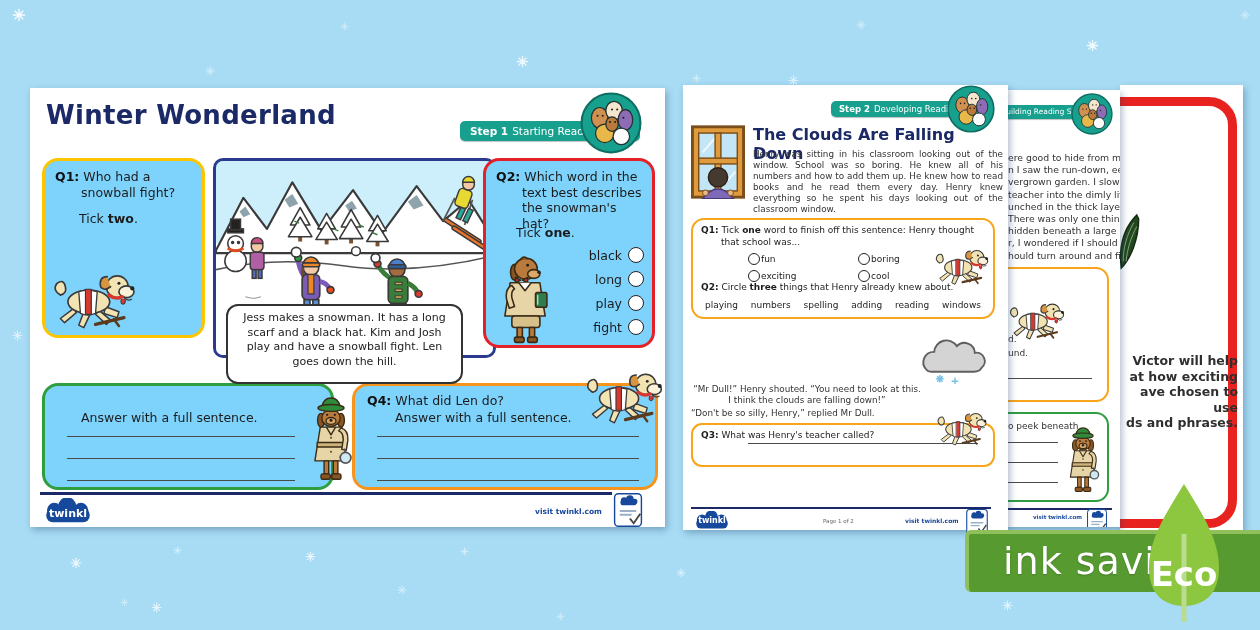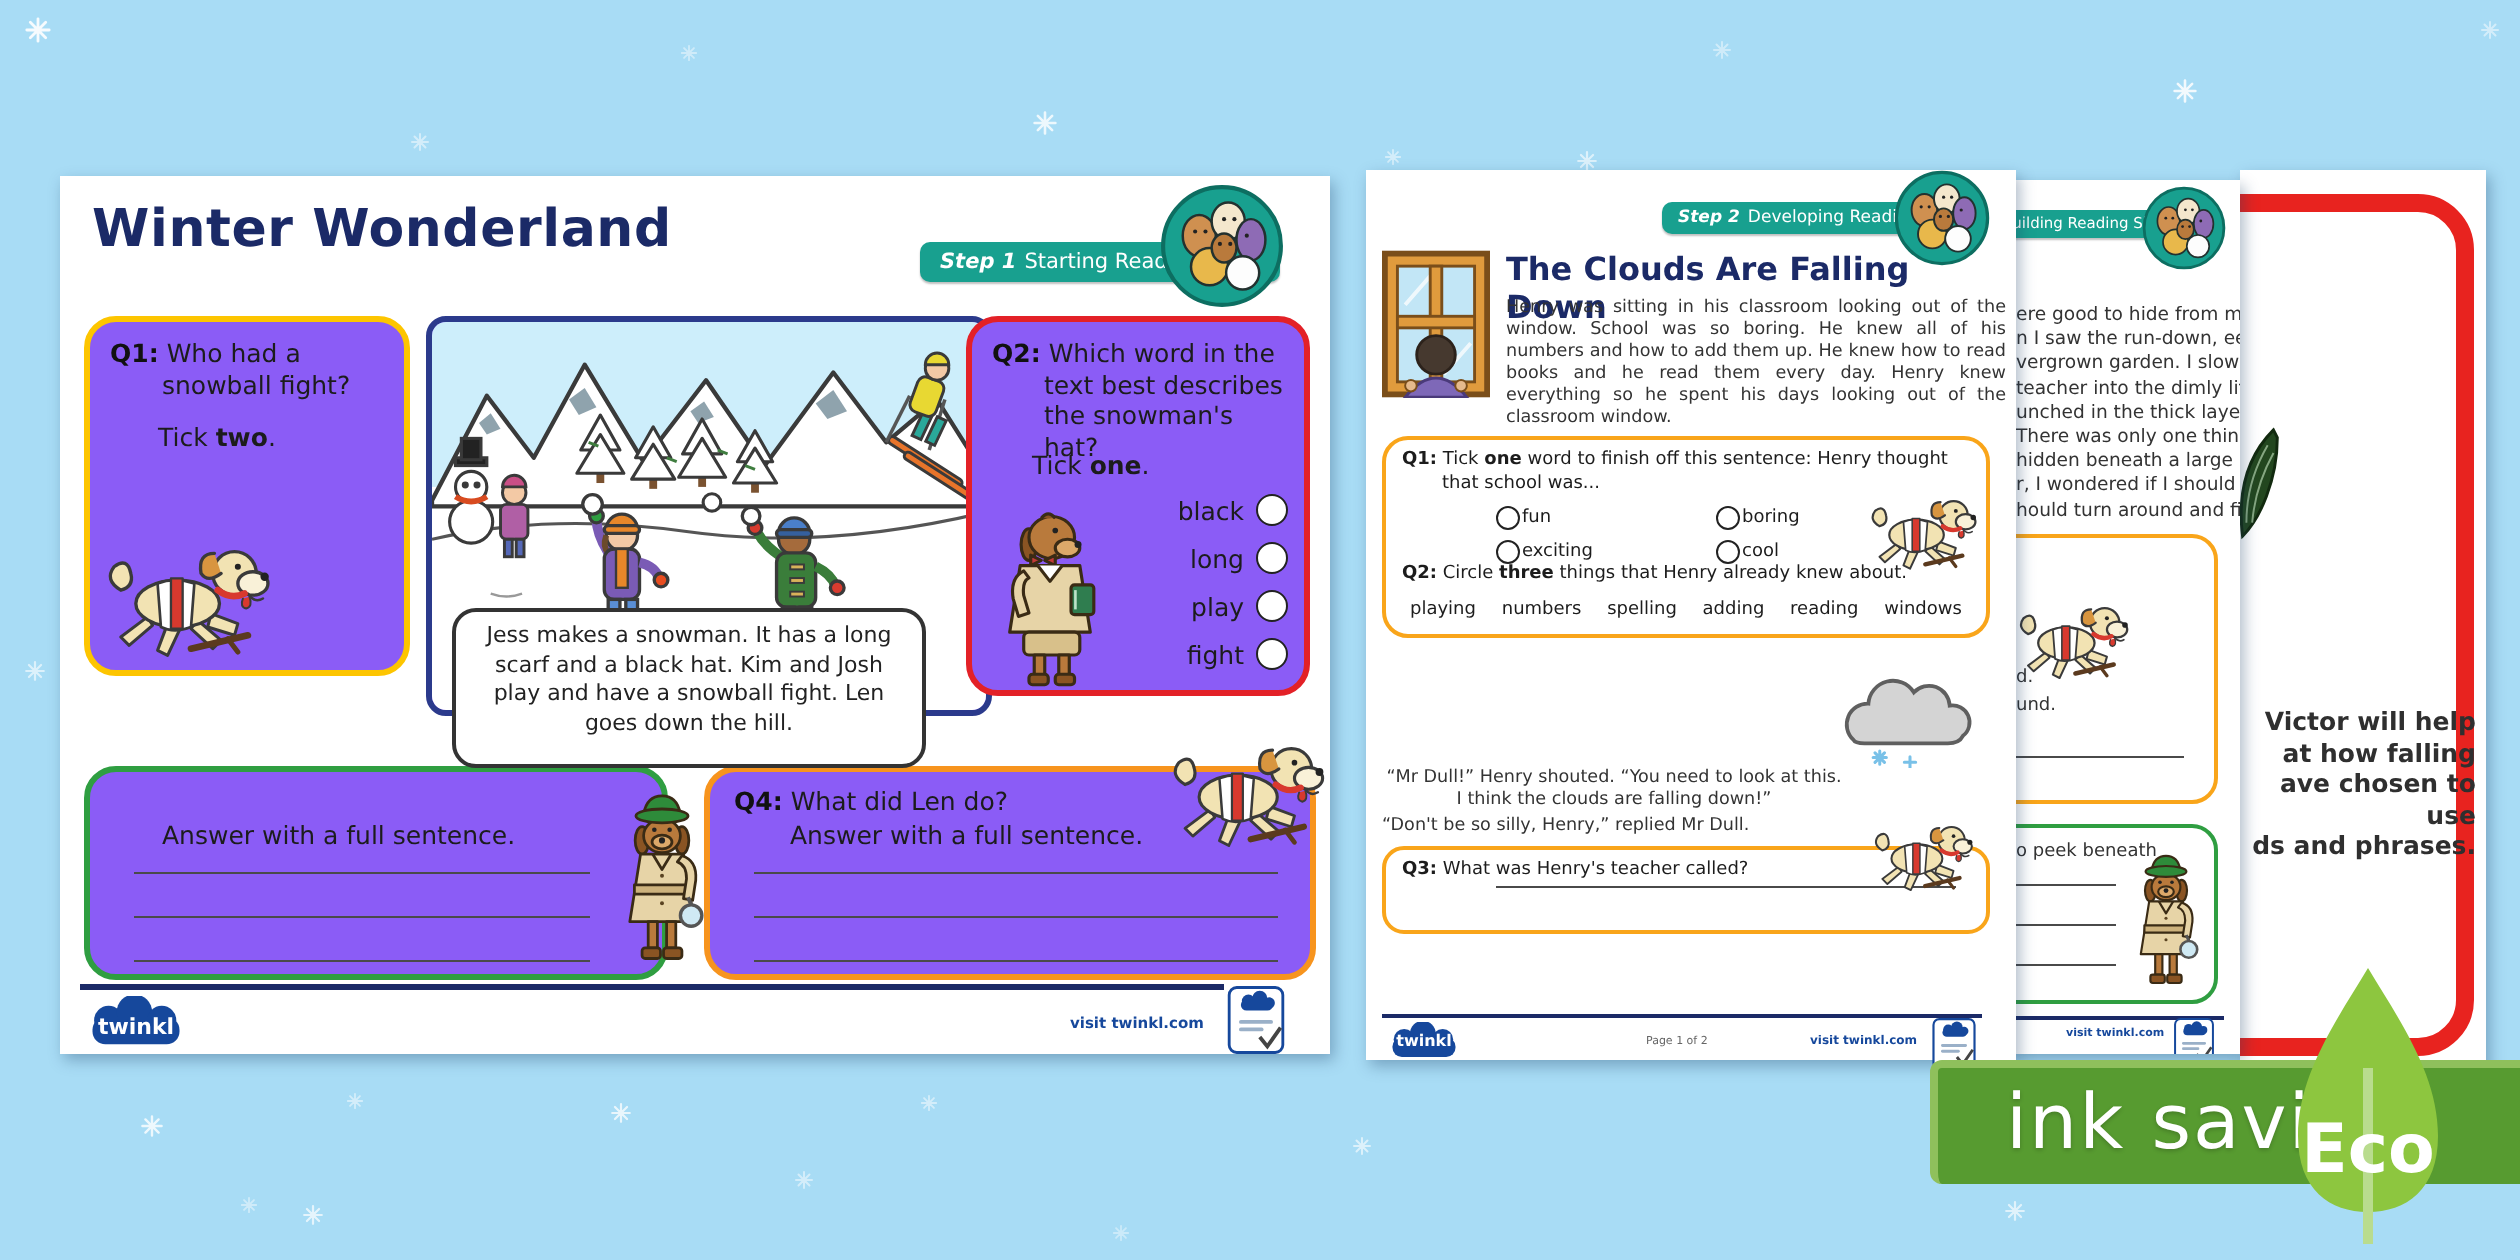--- a/index.html
+++ b/index.html
@@ -7,25 +7,25 @@
   .stage{position:relative;width:1260px;height:630px;}
   .sf{position:absolute;z-index:1;}
   .page{position:absolute;background:#fff;box-shadow:2px 3px 7px rgba(25,60,100,.35);}
   .page1{left:30px;top:88px;width:635px;height:439px;z-index:4;}
   .page2{left:683px;top:85px;width:325px;height:445px;z-index:4;}
   .page3{left:1005px;top:90px;width:115px;height:437px;z-index:3;overflow:hidden;}
   .page4{left:1120px;top:85px;width:123px;height:460px;z-index:2;overflow:hidden;}
   .abs{position:absolute;}
   .p1-title{left:16px;top:12px;font-size:26px;font-weight:bold;color:#1b2a67;letter-spacing:.3px;}
   .stepbadge{position:absolute;background:#18a08f;color:#fff;border-radius:5px;white-space:nowrap;box-shadow:0 1px 1px rgba(0,0,0,.25);}
-  .stepbadge b{margin-right:4px;font-style:italic;}
+  .stepbadge b{margin-right:4px;}
   .sb1{left:430px;top:33px;height:20px;line-height:20px;padding:0 10px;font-size:10.5px;}
   .sb2{left:148px;top:16px;height:16px;line-height:16px;padding:0 8px;font-size:8.5px;}
   .sb3{left:-10px;top:15px;height:14px;line-height:14px;padding:0 6px;font-size:7.5px;}
-  .qbox{position:absolute;border-radius:16px;box-sizing:border-box;background:#8b5cf6;}
+  .qbox{position:absolute;border-radius:16px;box-sizing:border-box;background:#7dd3fc;}
   .q1box{left:12px;top:70px;width:163px;height:180px;border:3px solid #fdc500;}
   .scenebox{left:183px;top:70px;width:283px;height:200px;border:3px solid #2b3a8c;border-radius:10px;overflow:hidden;}
   .storybox{left:196px;top:216px;width:237px;height:80px;border:2px solid #333;border-radius:12px;padding:5px 7px;font-size:11px;line-height:1.32;text-align:center;color:#222;z-index:6;background:#fff;box-sizing:border-box;}
   .q2box{left:453px;top:70px;width:172px;height:190px;border:3px solid #e32127;}
   .q3box{left:12px;top:295px;width:292px;height:107px;border:3px solid #2f9e41;}
   .q4box{left:322px;top:295px;width:306px;height:107px;border:3px solid #f7941e;}
   .qt{position:absolute;font-size:12.5px;color:#1c1c1c;text-indent:-26px;padding-left:26px;line-height:1.25;}
   .qt b{color:#111;}
   .tick{position:absolute;font-size:12.5px;color:#1c1c1c;}
   .optcol{position:absolute;display:flex;flex-direction:column;gap:8px;align-items:flex-end;}
@@ -366,21 +366,21 @@
       <use href="#sym-flake"></use>
     </svg>
 
   <div class="page page4">
     <div class="redframe"></div>
     <svg class="abs" style="left:-4px;top:128px;width:26px;height:58px">
         <use href="#sym-darkleaf"></use>
       </svg>
     <div class="victor">
       <div>Victor will help</div>
-      <div>at how falling</div>
+      <div>at how exciting</div>
       <div>ave chosen to use</div>
       <div>ds and phrases.</div>
     </div>
   </div>
 
   <div class="page page3">
     <div class="stepbadge sb3"><span>Building Reading Skills</span></div>
     <svg class="abs" style="left:66px;top:3px;width:42px;height:42px">
         <use href="#sym-chars"></use>
       </svg>

